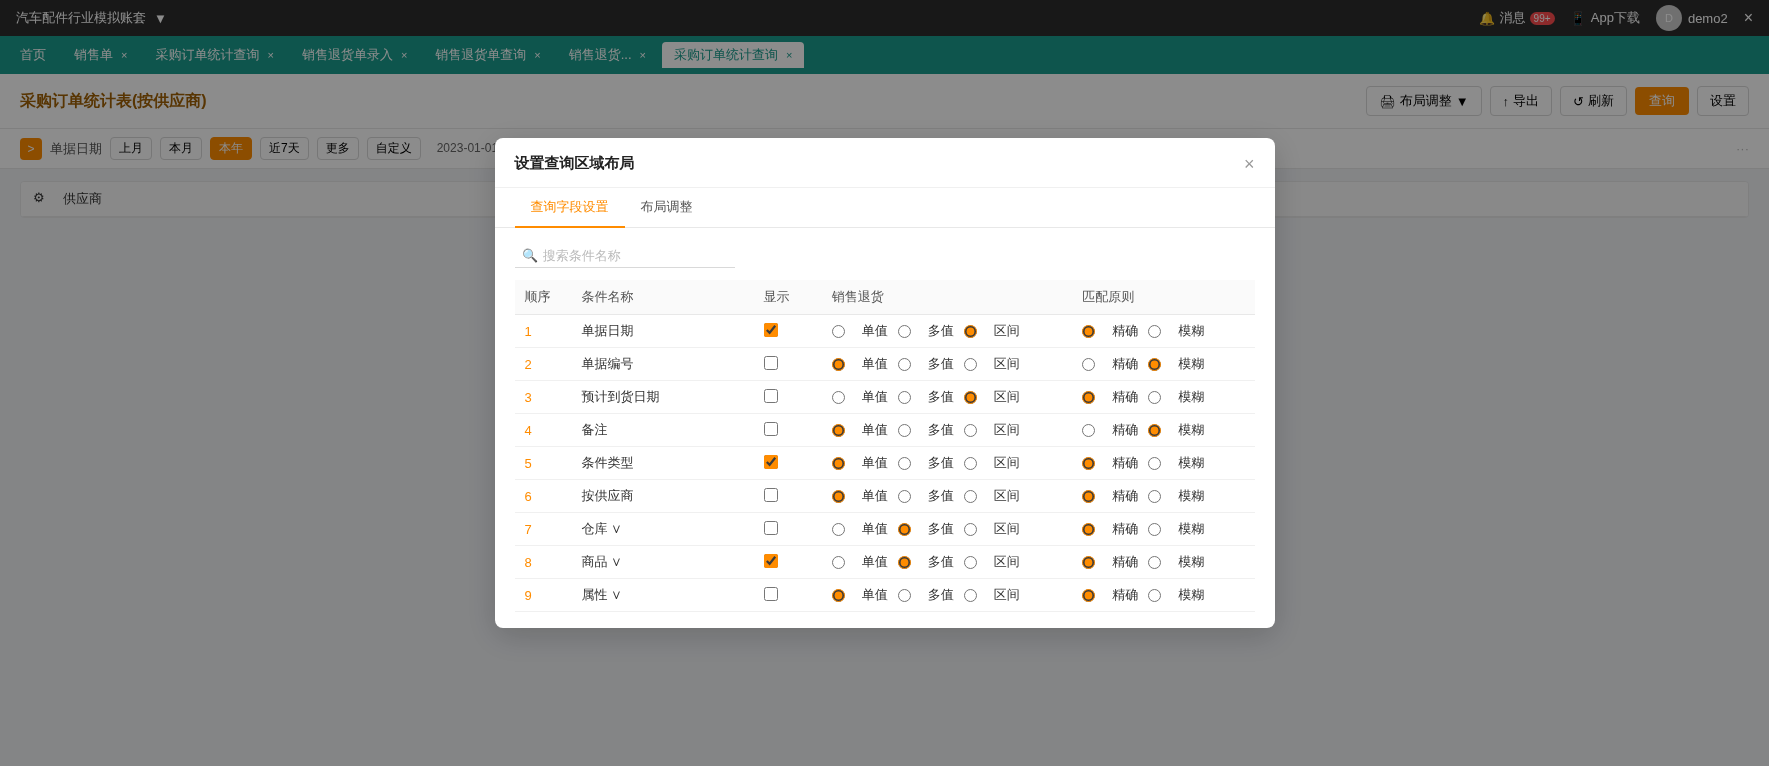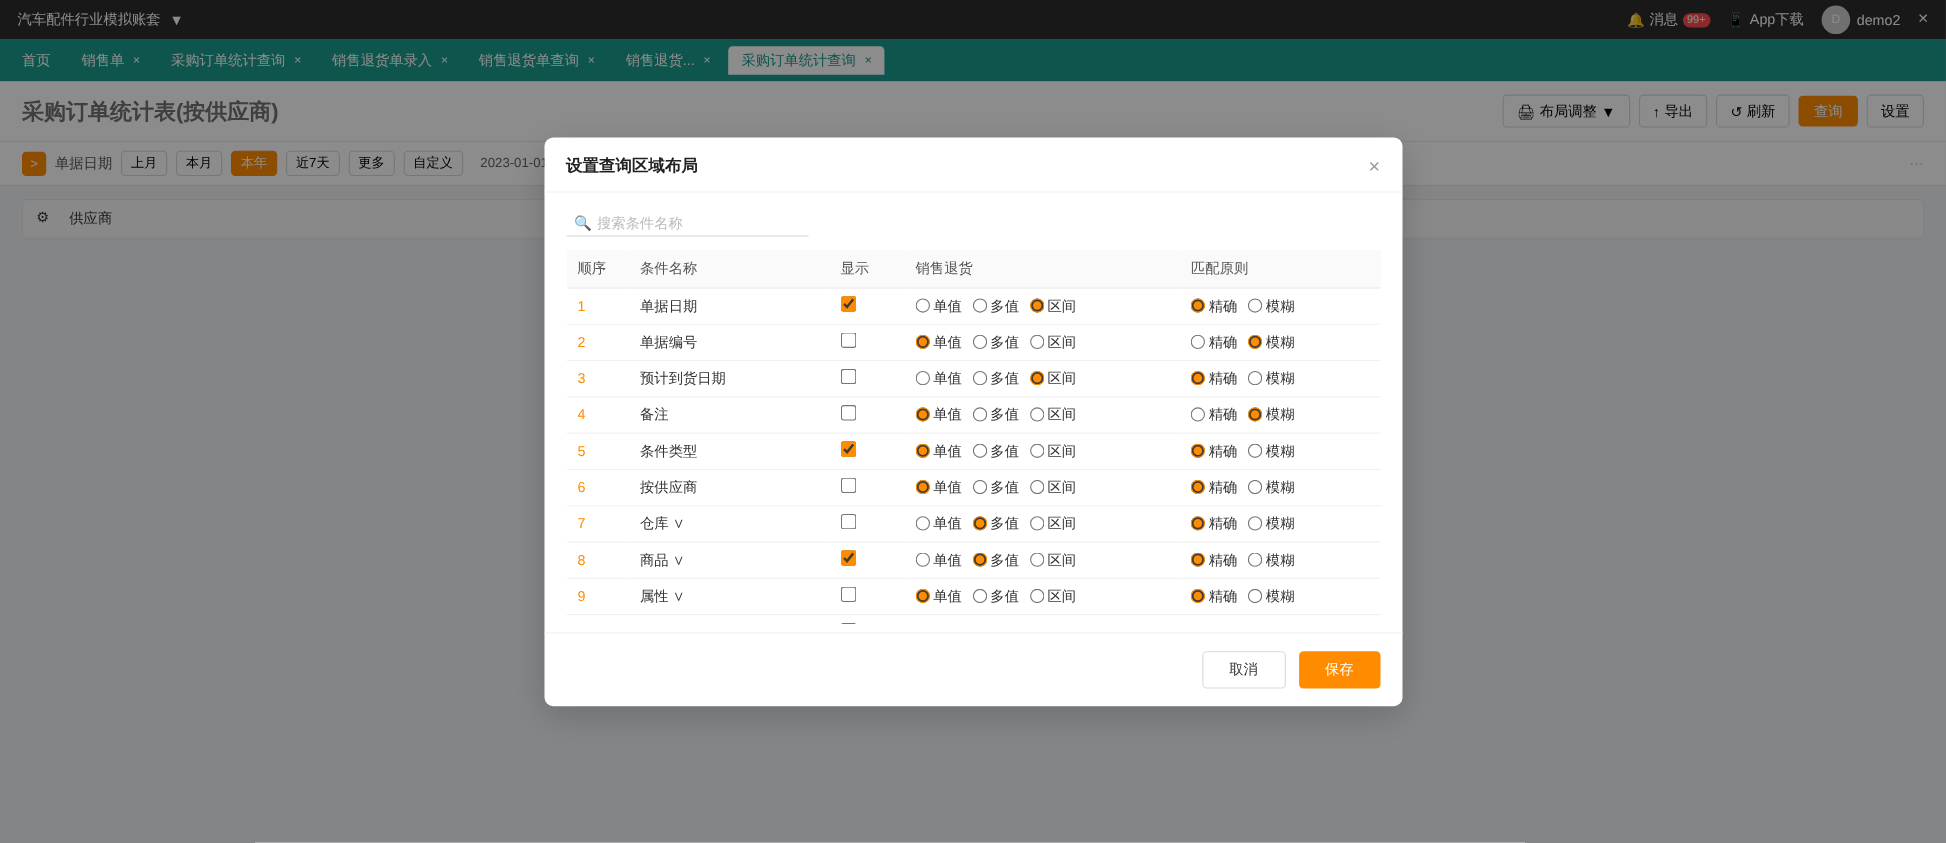--- a/index.html
+++ b/index.html
@@ -45,21 +45,21 @@
 
     
     .page-header {
       background: #fff;
       padding: 12px 20px;
       display: flex;
       align-items: center;
       justify-content: space-between;
       border-bottom: 1px solid #e8e8e8;
     }
-    .page-title { font-size: 20px; font-weight: bold; color: #737373; }
+    .page-title { font-size: 16px; font-weight: bold; color: #a16207; }
     .header-actions { display: flex; align-items: center; gap: 8px; }
     .btn-outline {
       border: 1px solid #d9d9d9;
       background: #fff;
       padding: 5px 12px;
       border-radius: 4px;
       cursor: pointer;
       font-size: 13px;
       display: flex; align-items: center; gap: 4px;
     }
@@ -200,21 +200,21 @@
     .cond-table td {
       padding: 7px 10px;
       border-bottom: 1px solid #f0f0f0;
       font-size: 13px;
       color: #333;
       vertical-align: middle;
     }
 
     
     .radio-group { display: flex; align-items: center; gap: 10px; white-space: nowrap; }
-    .radio-item { display: flex; align-items: center; gap: 3px; cursor: pointer; }
+    .radio-item { display: flex; align-items: center; gap: 17px; cursor: pointer; }
     .radio-item input[type=radio] { accent-color: #ff8c00; }
 
     
     input[type=checkbox] { accent-color: #ff8c00; width: 14px; height: 14px; }
     input[type=radio] { accent-color: #ff8c00; width: 13px; height: 13px; }
 
     .modal-footer {
       display: flex;
       justify-content: flex-end;
       gap: 12px;
@@ -365,20 +365,28 @@
 </div>
 
 <div class="overlay">
   <div class="modal">
 
     <div class="modal-header">
       <span class="modal-title">设置查询区域布局</span>
       <button class="modal-close">×</button>
     </div>
 
+    <div class="modal-tabs">
+      <div class="modal-tab active">
+        <span>查询字段设置</span>
+      </div>
+      <div class="modal-tab">
+        <span>布局调整</span>
+      </div>
+    </div>
 
     <div class="modal-body">
 
       <div class="search-box">
         <span style="color:#aaa;margin-right:4px;">🔍</span>
         <input type="text" placeholder="搜索条件名称" style="">
       </div>
 
       <div class="table-wrap">
         <table class="cond-table">
@@ -715,18 +723,14 @@
                       <span>模糊</span>
                     </label>
                   </div>
                 </td>
               </tr>
             </tbody>
         </table>
       </div>
     </div>
 
-    <div class="modal-footer">
-      <button class="btn-cancel">取消</button>
-      <button class="btn-save">保存</button>
-    </div>
   </div>
 </div>
 
 </body></html>

